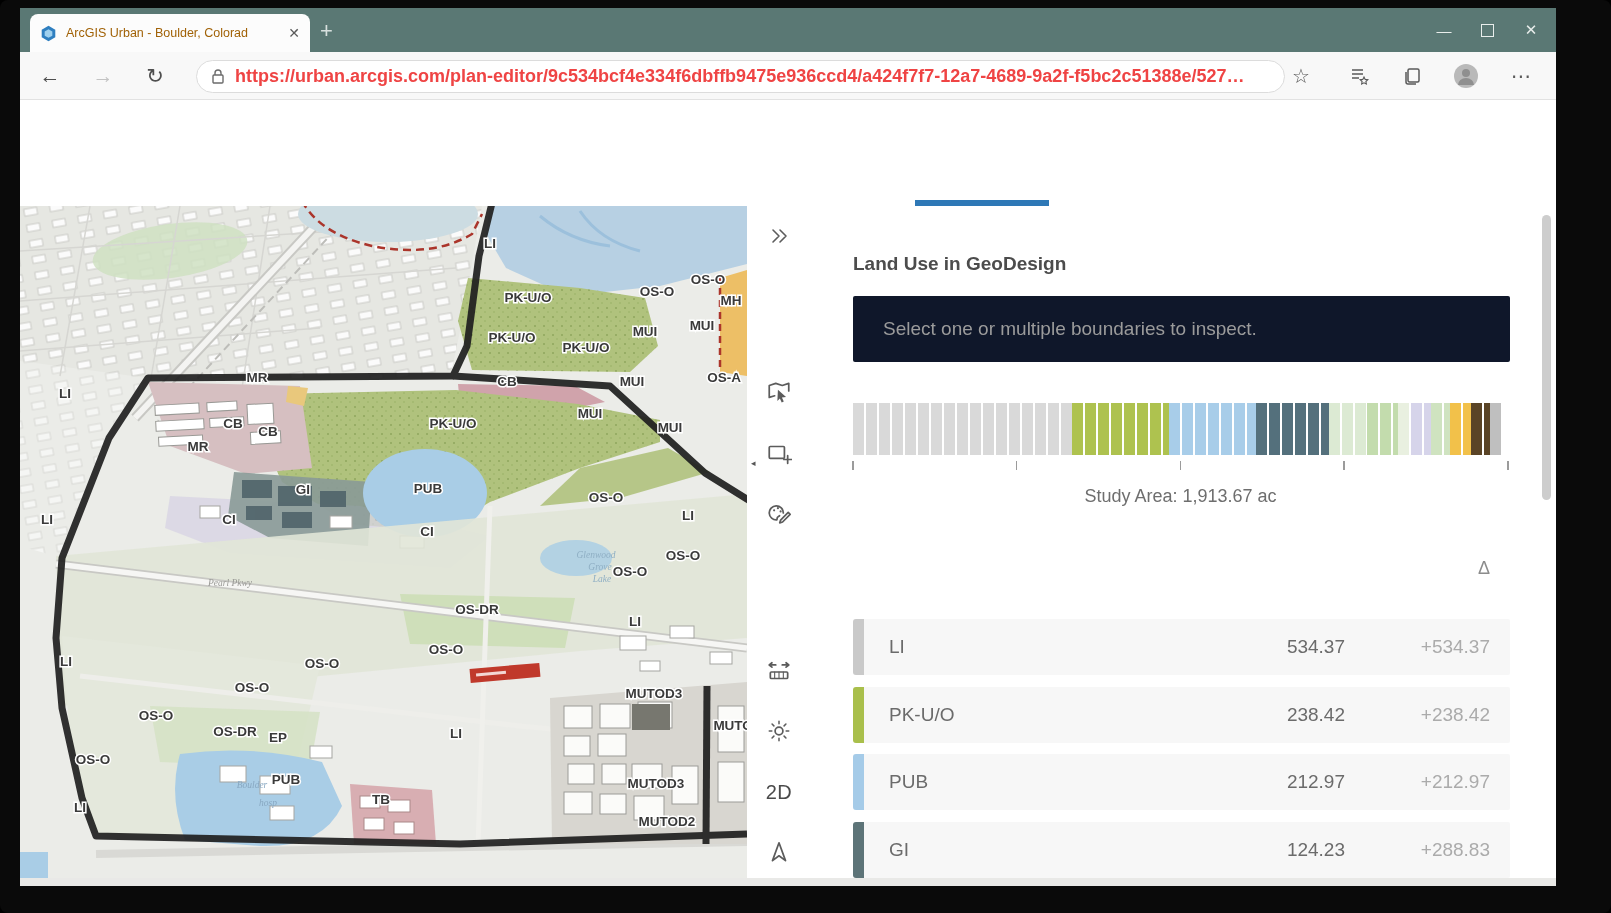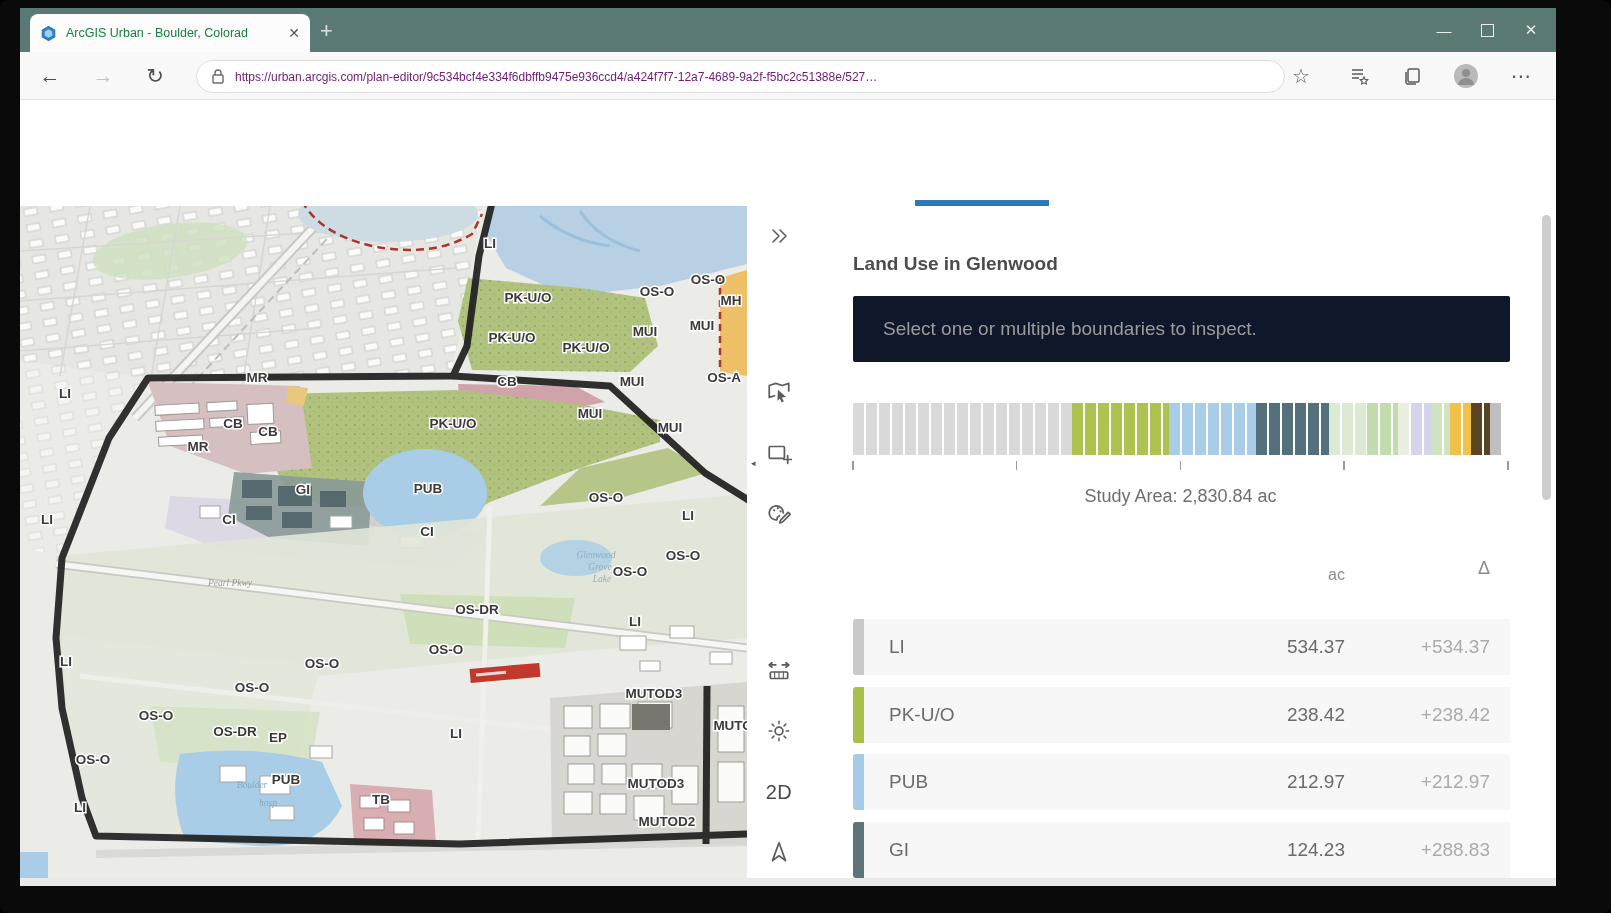--- a/index.html
+++ b/index.html
@@ -5,34 +5,34 @@
   * { margin:0; padding:0; box-sizing:border-box; }
   html,body { background:#000; }
   body { font-family:"Liberation Sans","DejaVu Sans",sans-serif; }
   #frame { position:relative; width:1611px; height:913px; background:#0a0a0a; border-radius:8px; overflow:hidden; }
   #window { position:absolute; left:20px; top:8px; width:1536px; height:878px; background:#fff; overflow:hidden; }
 
   
   #tabstrip { position:absolute; left:0; top:0; width:100%; height:44px; background:#5a7874; }
   #tab { position:absolute; left:10px; top:6px; width:280px; height:38px; background:#fcfcfc; border-radius:8px 8px 0 0; display:flex; align-items:center; padding:0 10px; }
   #tab .favicon { width:17px; height:17px; margin-right:9px; flex:0 0 auto; }
-  #tab .tabtitle { font-size:12.5px; color:#15803d; white-space:nowrap; overflow:hidden; flex:1 1 auto; }
+  #tab .tabtitle { font-size:12.5px; color:#a16207; white-space:nowrap; overflow:hidden; flex:1 1 auto; }
   #tab .tabclose { color:#5a5a5a; font-size:14px; margin-left:8px; cursor:default; }
   #newtab { position:absolute; left:300px; top:10px; color:#d7e0de; font-size:22px; font-weight:400; line-height:26px; }
   #winbtns { position:absolute; right:6px; top:0; height:44px; display:flex; align-items:center; gap:26px; padding-right:8px; }
   #winbtns span { color:#e9eeec; font-size:15px; width:22px; text-align:center; }
   #winbtns .maxi { font-size:13px; border:1.6px solid #e9eeec; width:13px; height:13px; display:inline-block; }
 
   
   #toolbar { position:absolute; left:0; top:44px; width:100%; height:48px; background:#f8f8f8; border-bottom:1px solid #e2e2e2; }
   .navbtn { position:absolute; top:10px; width:28px; height:28px; text-align:center; font-size:21px; line-height:28px; color:#4f4f4f; }
   .navbtn.disabled { color:#c3c3c3; }
   #urlbar { position:absolute; left:176px; top:8px; width:1089px; height:33px; background:#ffffff; border:1px solid #dcdcdc; border-radius:17px; display:flex; align-items:center; padding:0 14px; }
   #urlbar .lock { margin-right:10px; flex:0 0 auto; }
-  #urlbar .url { font-size:12px; color:#701a75; white-space:nowrap; overflow:hidden; }
+  #urlbar .url { font-size:18px; color:#ef4444; white-space:nowrap; overflow:hidden;font-weight:bold; }
   .tb-ico { position:absolute; top:10px; width:28px; height:28px; display:flex; align-items:center; justify-content:center; color:#5a5a5a; font-size:18px; }
 
   
   #appheader { position:absolute; left:0; top:92px; width:100%; height:106px; background:#fff; }
   #hamburger { position:absolute; left:36px; top:128px; width:32px; height:26px; }
   #hamburger div { height:2.5px; background:#4a4a4a; margin:5.5px 0; }
   #plantitle { position:absolute; left:104px; top:130px; font-size:20.5px; font-weight:700; color:#4b4b4b; letter-spacing:.2px; }
   #titledivider { position:absolute; left:798px; top:118px; width:1px; height:52px; background:#e3e3e3; }
   #titlechevron { position:absolute; left:808px; top:128px; font-size:22px; color:#555; }
   .navtab { position:absolute; top:132px; font-size:19px; color:#6d6d6d; transform:translateX(-50%); white-space:nowrap; }
@@ -412,21 +412,21 @@
       </span>
       <span class="gico" id="gico-2d" style="top:572px">2D</span>
       <span class="gico" style="top:632px">
         <svg width="26" height="26" viewBox="0 0 24 24">
               <path d="M12,3.5 L18,20 L12,15.5 L6,20 Z"></path>
             </svg>
       </span>
     </div>
 
     <div id="panel">
-      <div id="panel-title">Land Use in Glenwood</div>
+      <div id="panel-title">Land Use in GeoDesign</div>
       <div id="selectbox">
         <span>Select one or multiple boundaries to inspect.</span>
       </div>
       <div id="bar">
             <div class="seg" style="width: 33.4%; background: repeating-linear-gradient(90deg, rgb(217, 217, 217) 0px, rgb(217, 217, 217) 11px, rgba(255, 255, 255, 0.9) 11px, rgba(255, 255, 255, 0.9) 13px);"></div>
             <div class="seg" style="width: 14.8%; background: repeating-linear-gradient(90deg, rgb(174, 194, 79) 0px, rgb(174, 194, 79) 11px, rgba(255, 255, 255, 0.9) 11px, rgba(255, 255, 255, 0.9) 13px);"></div>
             <div class="seg" style="width: 13.3%; background: repeating-linear-gradient(90deg, rgb(168, 205, 233) 0px, rgb(168, 205, 233) 11px, rgba(255, 255, 255, 0.9) 11px, rgba(255, 255, 255, 0.9) 13px);"></div>
             <div class="seg" style="width: 11.1%; background: repeating-linear-gradient(90deg, rgb(84, 112, 124) 0px, rgb(84, 112, 124) 11px, rgba(255, 255, 255, 0.9) 11px, rgba(255, 255, 255, 0.9) 13px);"></div>
             <div class="seg" style="width: 5.8%; background: repeating-linear-gradient(90deg, rgb(220, 234, 211) 0px, rgb(220, 234, 211) 11px, rgba(255, 255, 255, 0.9) 11px, rgba(255, 255, 255, 0.9) 13px);"></div>
             <div class="seg" style="width: 4.8%; background: repeating-linear-gradient(90deg, rgb(195, 220, 173) 0px, rgb(195, 220, 173) 11px, rgba(255, 255, 255, 0.9) 11px, rgba(255, 255, 255, 0.9) 13px);"></div>
@@ -437,22 +437,21 @@
             <div class="seg" style="width: 2.9%; background: repeating-linear-gradient(90deg, rgb(90, 68, 38) 0px, rgb(90, 68, 38) 11px, rgba(255, 255, 255, 0.9) 11px, rgba(255, 255, 255, 0.9) 13px);"></div>
             <div class="seg" style="width: 1.6%; background: repeating-linear-gradient(90deg, rgb(191, 191, 191) 0px, rgb(191, 191, 191) 11px, rgba(255, 255, 255, 0.9) 11px, rgba(255, 255, 255, 0.9) 13px);"></div>
           </div>
       <div id="ticks">
             <div style="left: calc(0% - 1px);"></div>
             <div style="left: calc(25% - 1px);"></div>
             <div style="left: calc(50% - 1px);"></div>
             <div style="left: calc(75% - 1px);"></div>
             <div style="left: calc(100% - 1px);"></div>
           </div>
-      <div id="studyarea">Study Area: 2,830.84 ac</div>
-      <div id="col-ac">ac</div>
+      <div id="studyarea">Study Area: 1,913.67 ac</div>
       <div id="col-delta">Δ</div>
       <div id="rows">
             <div class="lurow">
               <div class="chip" style="background: rgb(201, 201, 201);"></div>
               <div class="lbl">LI</div>
               <div class="ac">534.37</div>
               <div class="delta">+534.37</div>
             </div>
             <div class="lurow">
               <div class="chip" style="background: rgb(169, 191, 75);"></div>

